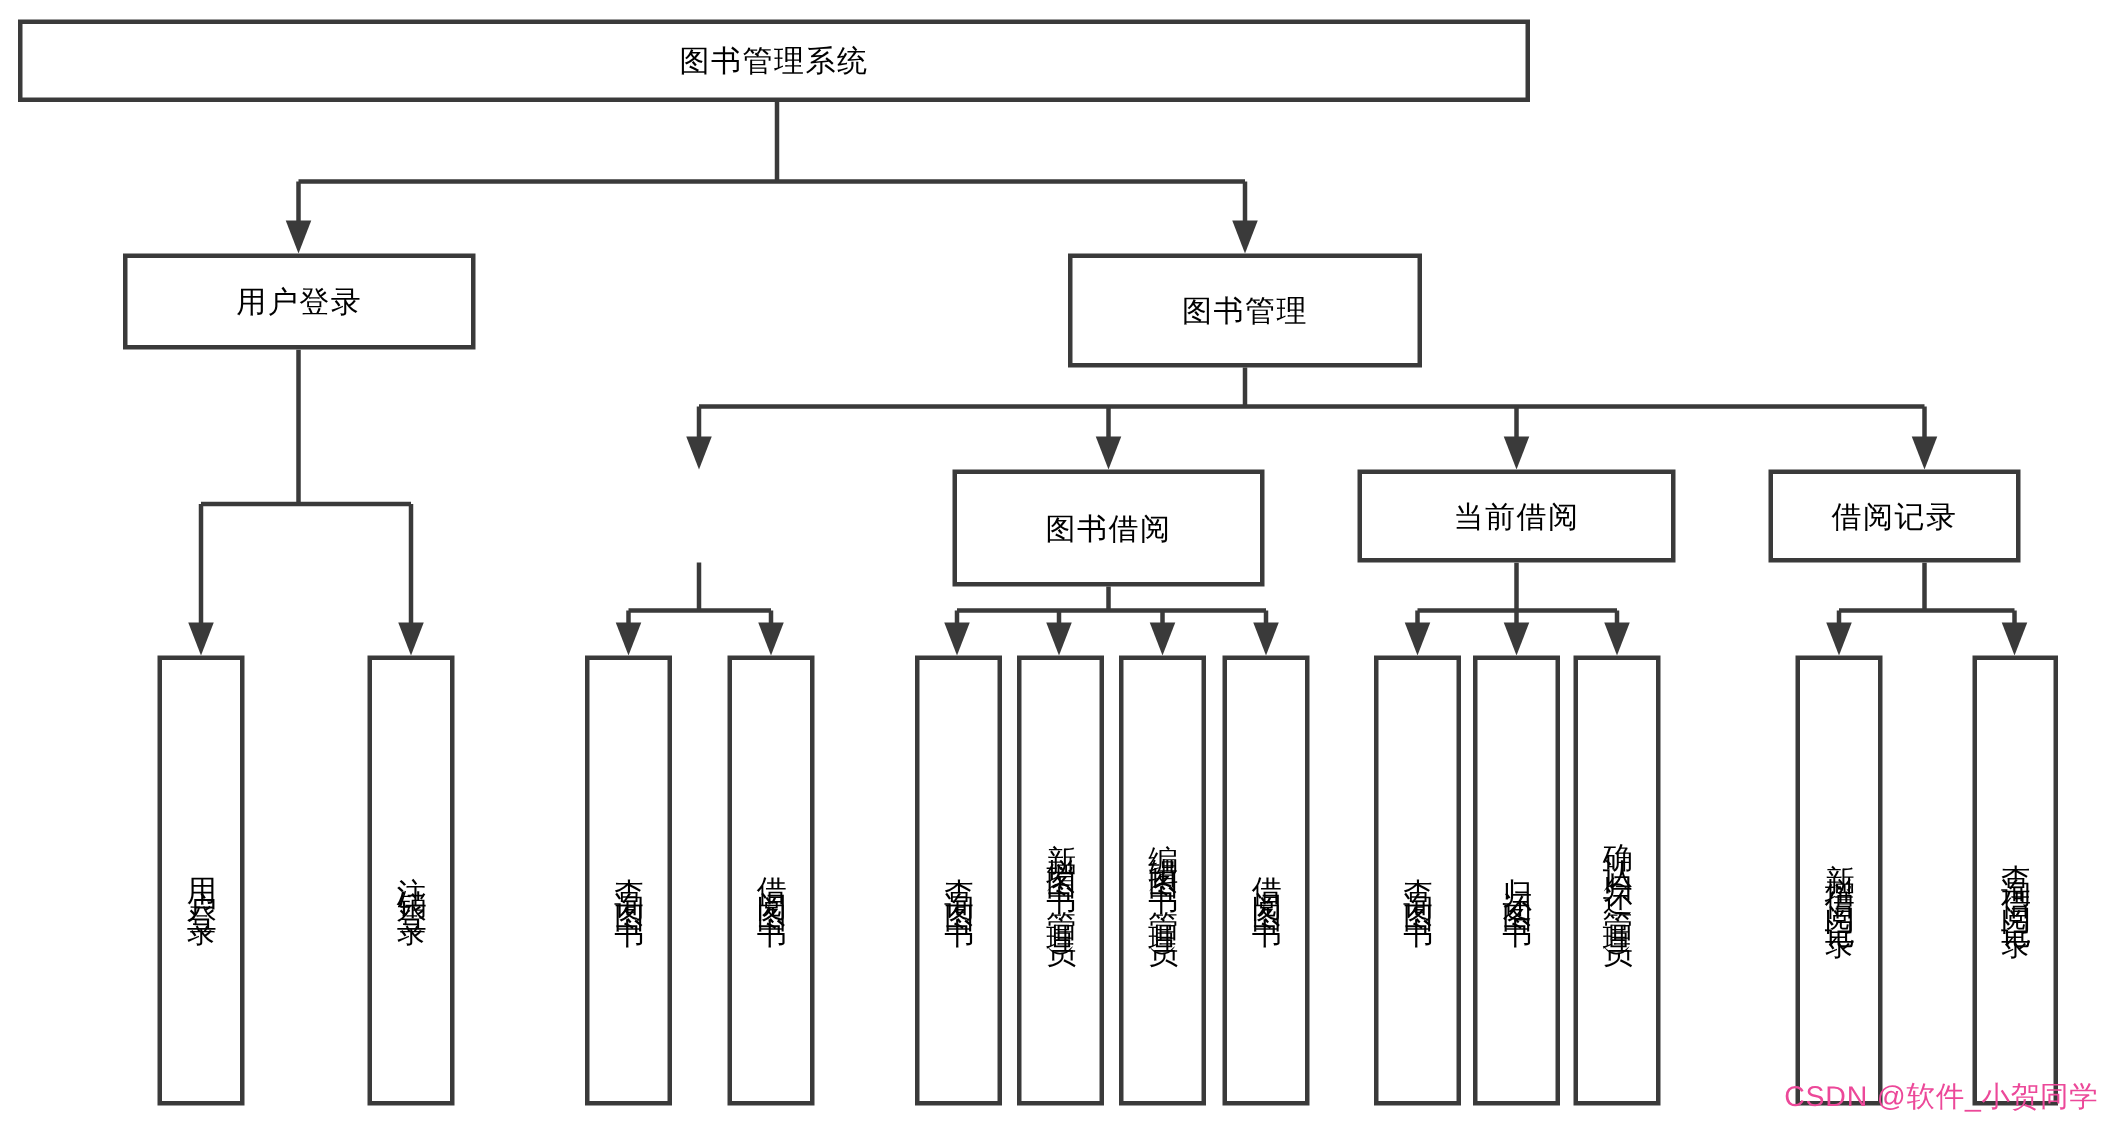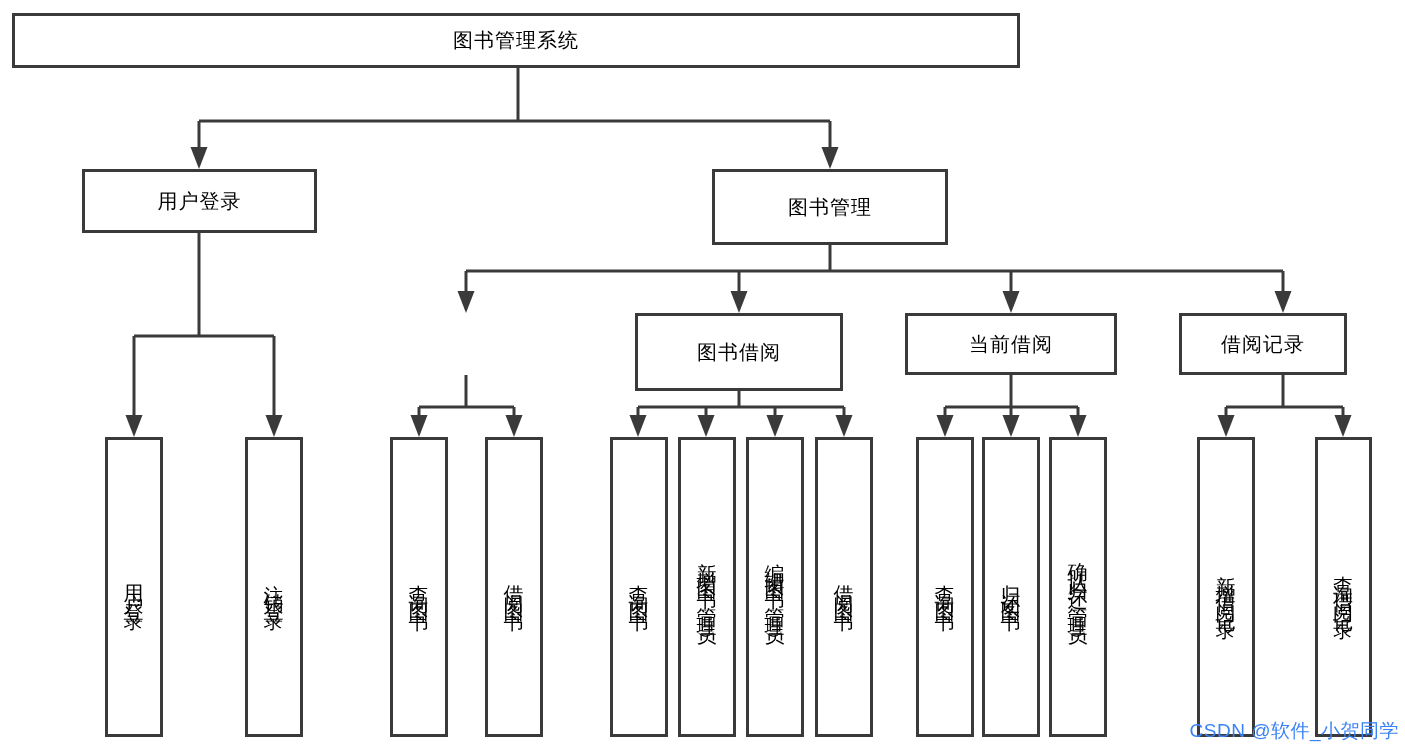--- a/index.html
+++ b/index.html
@@ -14,21 +14,21 @@
     display:flex; align-items:center; justify-content:center;
     text-align:center;
   }
   .hnode { font-size:20px; letter-spacing:1px; }
   .vnode {
     writing-mode:vertical-rl; text-orientation:upright;
     font-size:20px; letter-spacing:9px; line-height:1;
   }
   .watermark {
     position:absolute; right:6px; bottom:3px;
-    font-size:19px; color:#3b82f6; letter-spacing:0.5px;
+    font-size:19px; color:#ec4899; letter-spacing:0.5px;
     white-space:nowrap;
   }
   svg line { stroke:#3a3a3a; stroke-width:3; }
   svg polygon { fill:#3a3a3a; stroke:none; }
 </style>
 </head>
 <body>
 
 <div class="stage">
 

